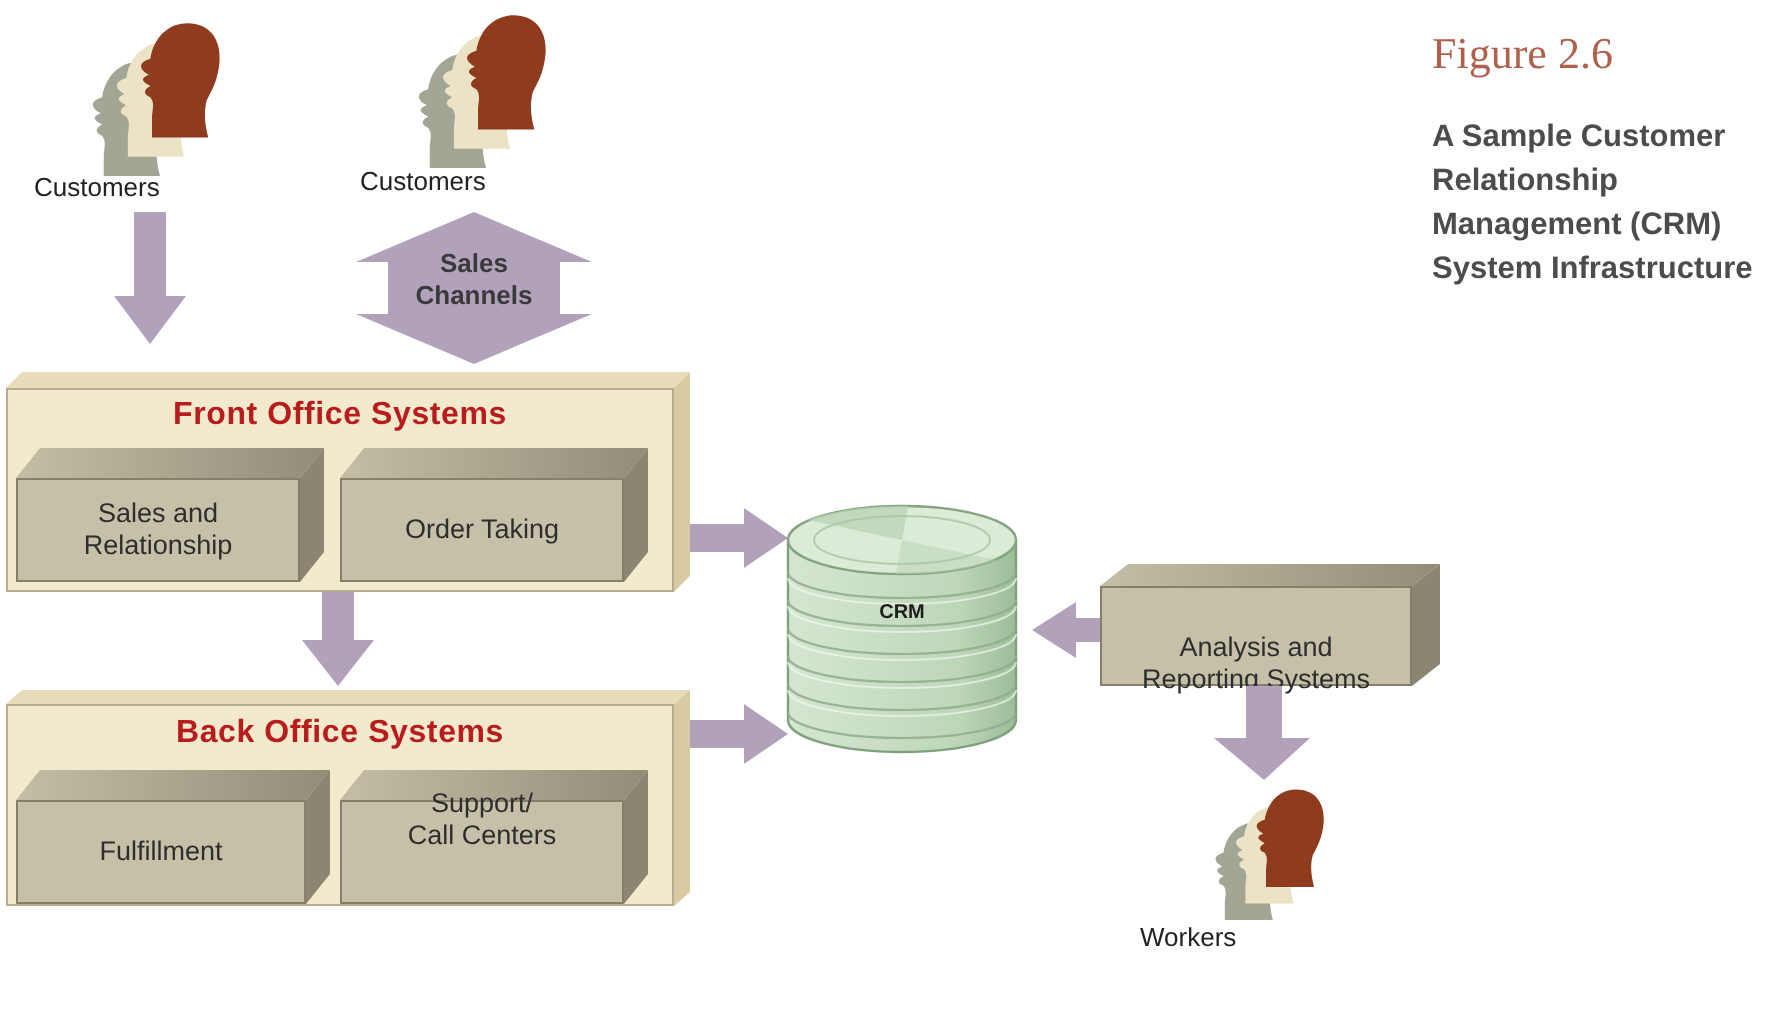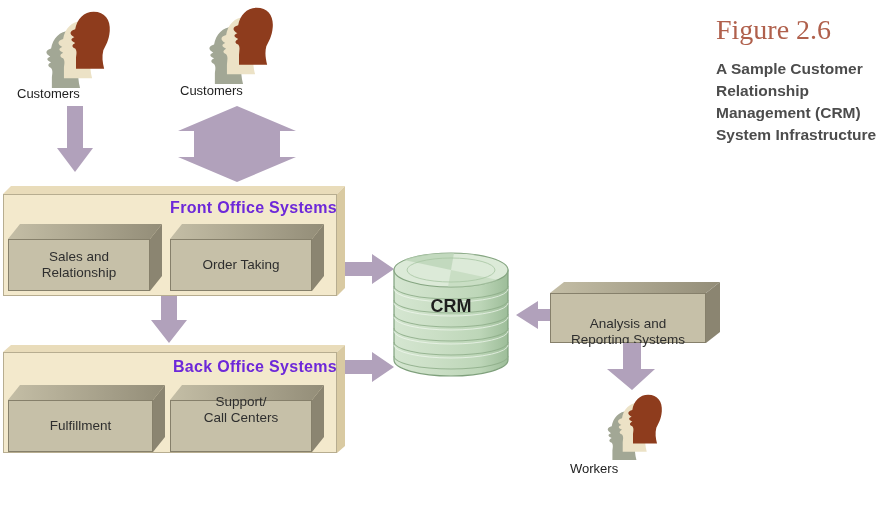--- a/index.html
+++ b/index.html
@@ -11,28 +11,28 @@
   
   .face{position:absolute;box-sizing:border-box;}
   .cream-face{background:var(--cream-face,#f3e9cc);border:1px solid rgba(110,100,70,.45);}
   .cream-top{background:var(--cream-top,#e9dcba);}
   .cream-right{background:var(--cream-right,#d9caa2);}
   .khaki-face{background:var(--khaki-face,#c6c0a8);border:1px solid rgba(70,64,45,.5);}
   .khaki-top{background:linear-gradient(90deg,#c4be a6,#938d78);background:linear-gradient(90deg,#c4bea6,#938d78);}
   .khaki-right{background:var(--khaki-right,#8b8571);}
   .bevel{position:absolute;}
   
-  .box-title{position:absolute;text-align:right;font-weight:bold;font-size:16px;color:#6d28d9;letter-spacing:.3px;}
+  .box-title{position:absolute;text-align:center;font-weight:bold;font-size:16px;color:#b91c1c;letter-spacing:.3px;}
   .cell-label{position:absolute;display:flex;align-items:center;justify-content:center;text-align:center;
     font-size:13.5px;color:#2e2e2e;line-height:16px;}
   .icon-label{position:absolute;text-align:left;font-size:13px;color:#222;line-height:16px;}
   .arrow-text{position:absolute;text-align:center;font-size:13px;font-weight:bold;color:#3a3a3a;line-height:16px;}
-  .db-label{position:absolute;text-align:center;font-weight:bold;font-size:18px;color:#1e1e1e;line-height:17px;}
+  .db-label{position:absolute;text-align:center;font-weight:bold;font-size:10px;color:#1e1e1e;line-height:17px;}
   
-  .fig-label{position:absolute;font-family:"Liberation Serif", serif;font-size:28px;color:var(--accent,#b0604c);}
+  .fig-label{position:absolute;font-family:"Liberation Serif", serif;font-size:22px;color:var(--accent,#b0604c);}
   .fig-caption{position:absolute;font-size:15.5px;font-weight:bold;color:#4c4c4c;line-height:22px;}
   svg{display:block;}
 </style>
 </head>
 <body>
 
 <div id="stage">
 
   <svg class="abs" style="left:33px;top:6px" width="86" height="82" viewBox="0 0 88 102">
     <g transform="translate(0,24)">
@@ -60,20 +60,24 @@
   </svg>
   <div class="icon-label" style="left:180px;top:83px;width:120px">Customers</div>
 
   <svg class="abs" style="left:55px;top:106px" width="40" height="66" viewBox="0 0 40 66">
     <polygon style="fill:var(--arrow,#b1a1bb)" points="12,0 28,0 28,42 38,42 20,66 2,42 12,42"></polygon>
   </svg>
 
   <svg class="abs" style="left:176px;top:104px" width="122" height="80" viewBox="0 0 122 80">
     <polygon style="fill:var(--arrow,#b1a1bb)" points="61,2 120,27 104,27 104,53 120,53 61,78 2,53 18,53 18,27 2,27"></polygon>
   </svg>
+  <div class="arrow-text" style="left:186px;top:124px;width:102px">
+    <div>Sales</div>
+    <div>Channels</div>
+  </div>
 
   <div>
     <div class="bevel cream-top" style="left:3px;top:186px;width:342px;height:8px;clip-path:polygon(8px 0,100% 0,calc(100% - 8px) 100%,0 100%)"></div>
     <div class="bevel cream-right" style="left:337px;top:186px;width:8px;height:110px;clip-path:polygon(0 8px,100% 0,100% calc(100% - 8px),0 100%)"></div>
     <div class="face cream-face" style="left:3px;top:194px;width:334px;height:102px"></div>
     <div class="box-title" style="left:3px;top:199px;width:334px">Front Office Systems</div>
 
     <div class="bevel khaki-top" style="left:8px;top:224px;width:154px;height:15px;clip-path:polygon(12px 0,100% 0,calc(100% - 12px) 100%,0 100%)"></div>
     <div class="bevel khaki-right" style="left:150px;top:224px;width:12px;height:67px;clip-path:polygon(0 15px,100% 0,100% calc(100% - 15px),0 100%)"></div>
     <div class="face khaki-face" style="left:8px;top:239px;width:142px;height:52px"></div>

